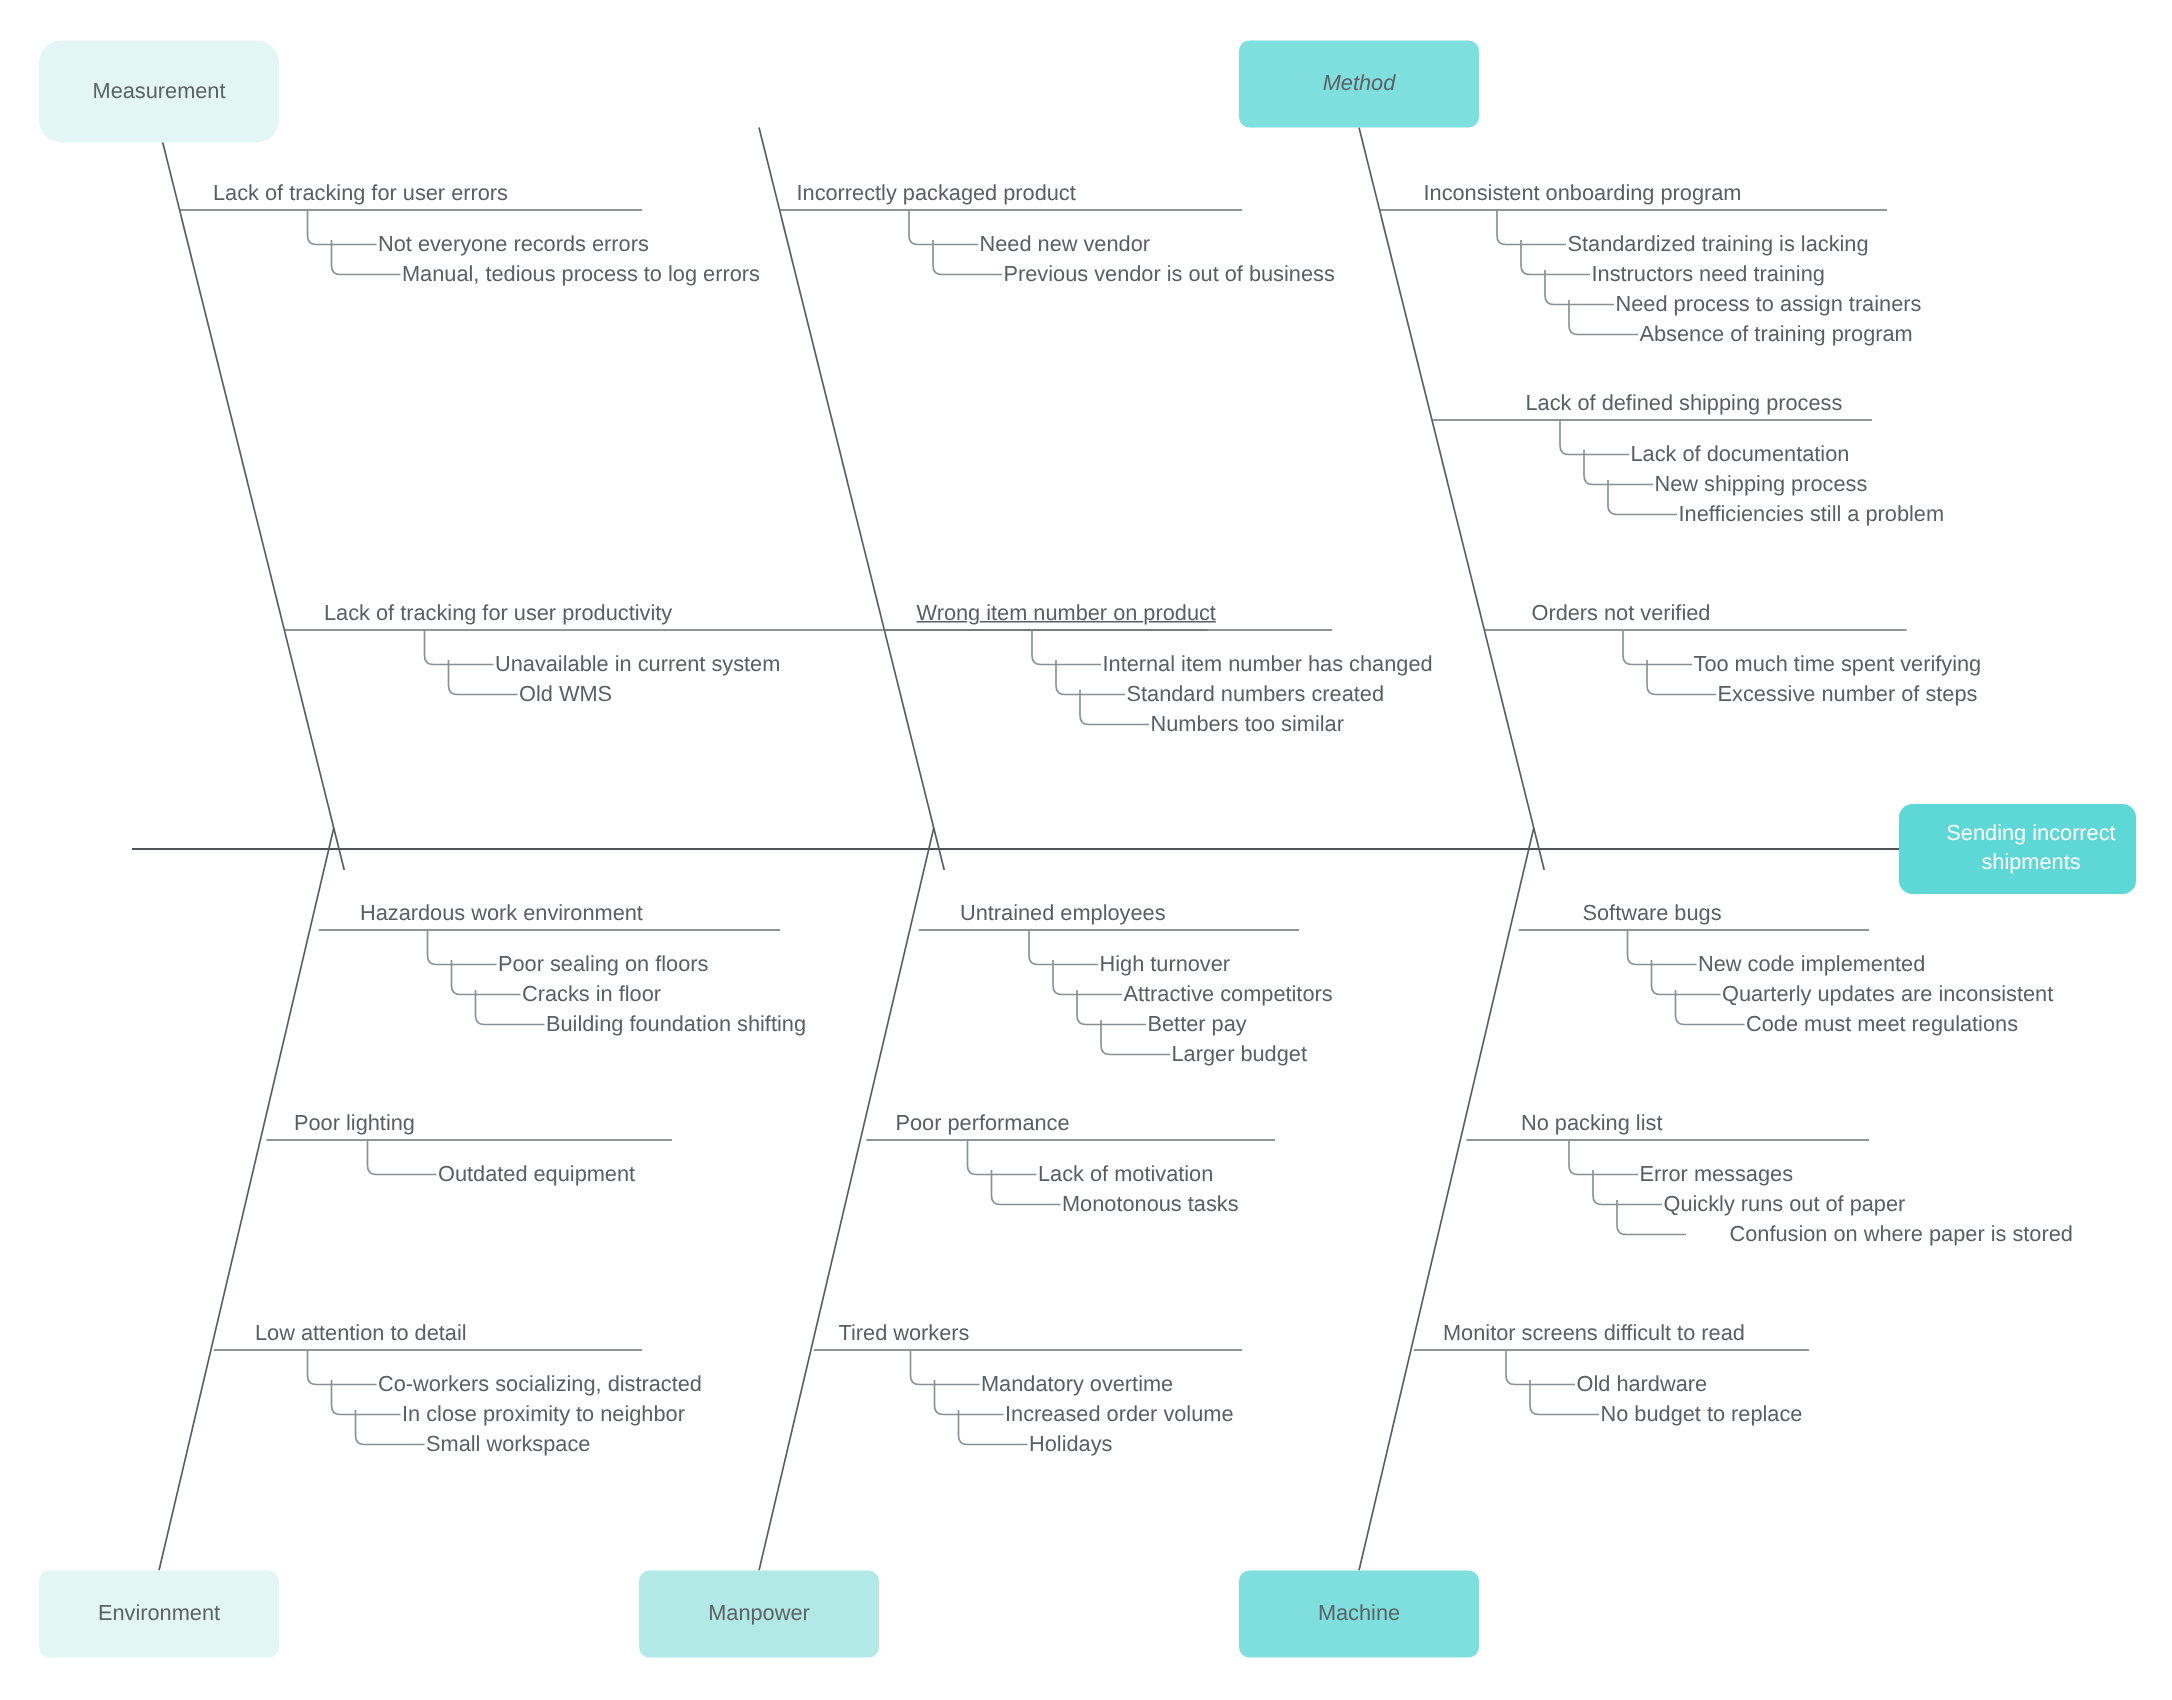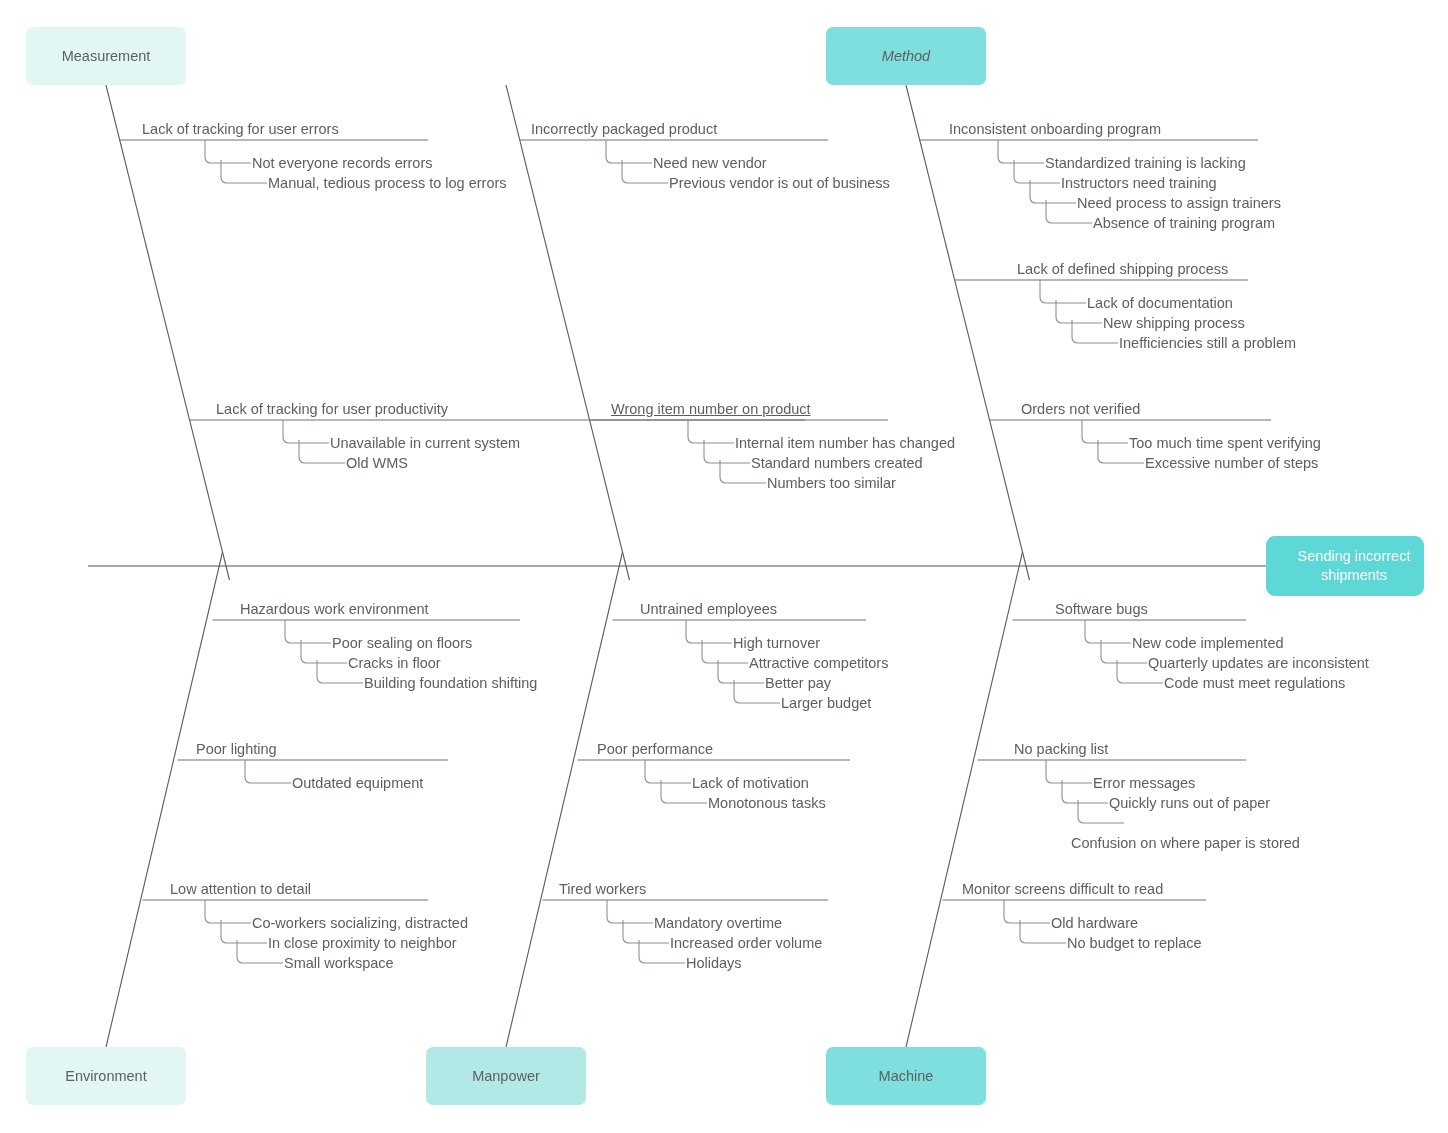--- a/index.html
+++ b/index.html
@@ -100,21 +100,21 @@
       <path d="M 1117 660 L 1117 677 Q 1117 683 1123 683 L 1163 683" class="twig"></path>
       <line x1="977.6008316008316" y1="760" x2="1246" y2="760" class="rib"></line>
       <path d="M 1046 760 L 1046 777 Q 1046 783 1052 783 L 1092 783" class="twig"></path>
       <path d="M 1062 780 L 1062 797 Q 1062 803 1068 803 L 1108 803" class="twig"></path>
       <path d="M 1078 800 L 1078 817 Q 1078 823 1084 823 L 1124 823" class="twig"></path>
       <line x1="942.6735966735966" y1="900" x2="1206" y2="900" class="rib"></line>
       <path d="M 1004 900 L 1004 917 Q 1004 923 1010 923 L 1050 923" class="twig"></path>
       <path d="M 1020 920 L 1020 937 Q 1020 943 1026 943 L 1066 943" class="twig"></path>
     </svg>
 
-  <div class="cat-box" id="box-0" style="left: 26px; top: 27px; width: 160px; height: 58px; background: rgb(226, 246, 244);">
+  <div class="cat-box" id="box-0" style="left: 26px; top: 27px; width: 160px; height: 68px; background: rgb(226, 246, 244); border-radius: 15px;">
       <span>Measurement</span>
     </div>
   <div class="cat-box" id="box-2" style="left: 826px; top: 27px; width: 160px; height: 58px; background: rgb(127, 222, 222); font-style: italic;">
       <span>Method</span>
     </div>
   <div class="cat-box" id="box-3" style="left: 26px; top: 1047px; width: 160px; height: 58px; background: rgb(226, 246, 244);">
       <span>Environment</span>
     </div>
   <div class="cat-box" id="box-4" style="left: 426px; top: 1047px; width: 160px; height: 58px; background: rgb(178, 233, 230);">
       <span>Manpower</span>
@@ -175,18 +175,18 @@
       <div class="sub-label" style="left: 654px; top: 916px;">Mandatory overtime</div>
       <div class="sub-label" style="left: 670px; top: 936px;">Increased order volume</div>
       <div class="sub-label" style="left: 686px; top: 956px;">Holidays</div>
       <div class="cause-label" style="left: 1055px; top: 602px;">Software bugs</div>
       <div class="sub-label" style="left: 1132px; top: 636px;">New code implemented</div>
       <div class="sub-label" style="left: 1148px; top: 656px;">Quarterly updates are inconsistent</div>
       <div class="sub-label" style="left: 1164px; top: 676px;">Code must meet regulations</div>
       <div class="cause-label" style="left: 1014px; top: 742px;">No packing list</div>
       <div class="sub-label" style="left: 1093px; top: 776px;">Error messages</div>
       <div class="sub-label" style="left: 1109px; top: 796px;">Quickly runs out of paper</div>
-      <div class="sub-label" style="left: 1071px; top: 816px; margin-top: 20px;">Confusion on where paper is stored</div>
+      <div class="sub-label" style="left: 1153px; top: 816px;">Confusion on where paper is stored</div>
       <div class="cause-label" style="left: 962px; top: 882px;">Monitor screens difficult to read</div>
       <div class="sub-label" style="left: 1051px; top: 916px;">Old hardware</div>
       <div class="sub-label" style="left: 1067px; top: 936px;">No budget to replace</div>
     </div>
 </div>
 
 </body></html>

